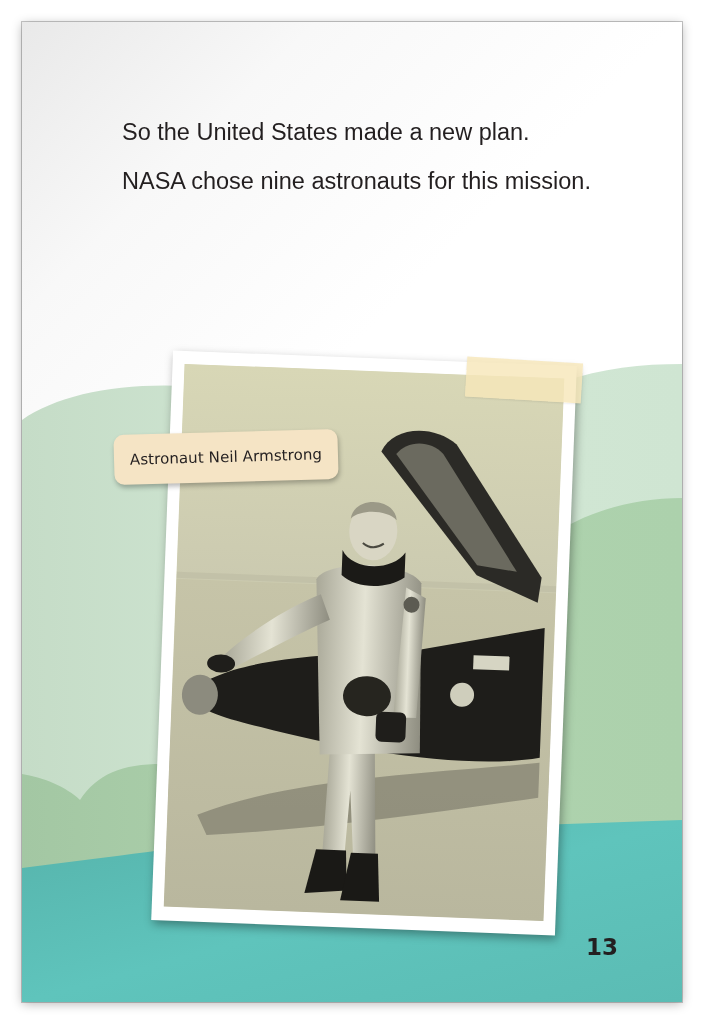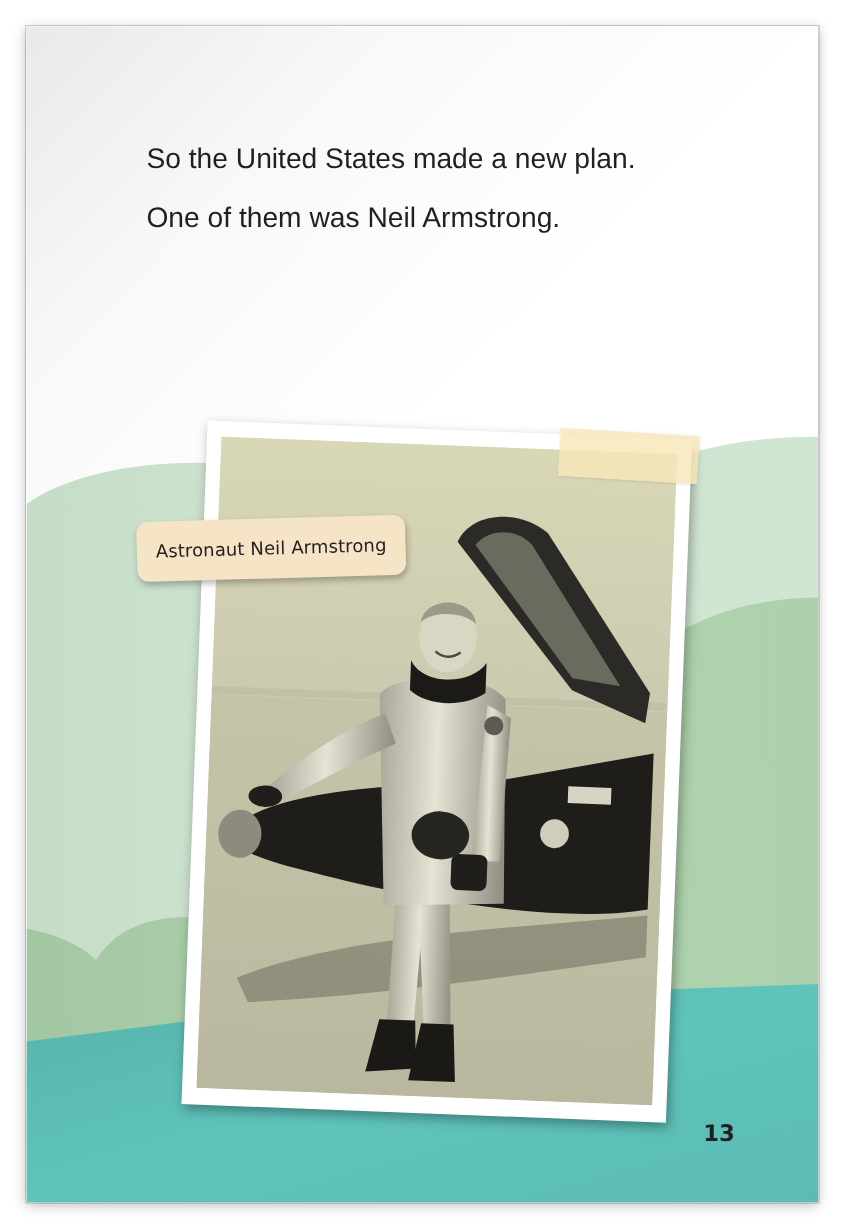--- a/index.html
+++ b/index.html
@@ -55,21 +55,21 @@
     border-radius: 10px;
     box-shadow: 1px 3px 5px rgba(0,0,0,0.28);
     transform: rotate(-1.6deg);
     display: flex; align-items: center; justify-content: center;
     font-family: "DejaVu Sans", sans-serif;
     font-size: 15px; color: #231f20; letter-spacing: 0.1px;
   }
   .page-number {
     position: absolute; left: 564px; top: 912px;
     font-family: "DejaVu Sans", sans-serif;
-    font-size: 19px; font-weight: bold; color: #231f20;
+    font-size: 23px; font-weight: bold; color: #231f20;
   }
 </style>
 </head>
 <body>
 
 <div class="page">
 
   <svg class="bg-layer" width="660" height="980" viewBox="0 0 660 980">
     <defs>
       <linearGradient id="lg1" x1="0" x2="1" y1="0" y2="0">
@@ -94,21 +94,21 @@
     <path d="M0,752 C20,755 45,765 58,778 C75,752 100,742 140,742 L520,520 C560,490 610,476 660,476 L660,980 L0,980 Z" fill="url(#lg2)"></path>
 
     <path d="M0,846 C80,836 160,826 260,812 L660,798 L660,980 L0,980 Z" fill="url(#lg3)"></path>
   </svg>
 
   <div class="body-text">
     <p>
       <span class="line">So the United States made a new plan.</span>
     </p>
     <p>
-      <span class="line">One of them was Neil Armstrong.</span>
+      <span class="line">NASA chose nine astronauts for this mission.</span>
     </p>
   </div>
 
   <div class="photo-wrap">
     <div class="photo-frame"></div>
     <div class="photo" title="Black-and-white photo of astronaut in silver pressure suit standing beside a jet aircraft with open canopy">
       <svg width="380" height="543" viewBox="0 0 380 543">
         <defs>
           <linearGradient id="sky" x1="0" y1="0" x2="0" y2="1">
             <stop offset="0" stop-color="#d8d7b6"></stop>

